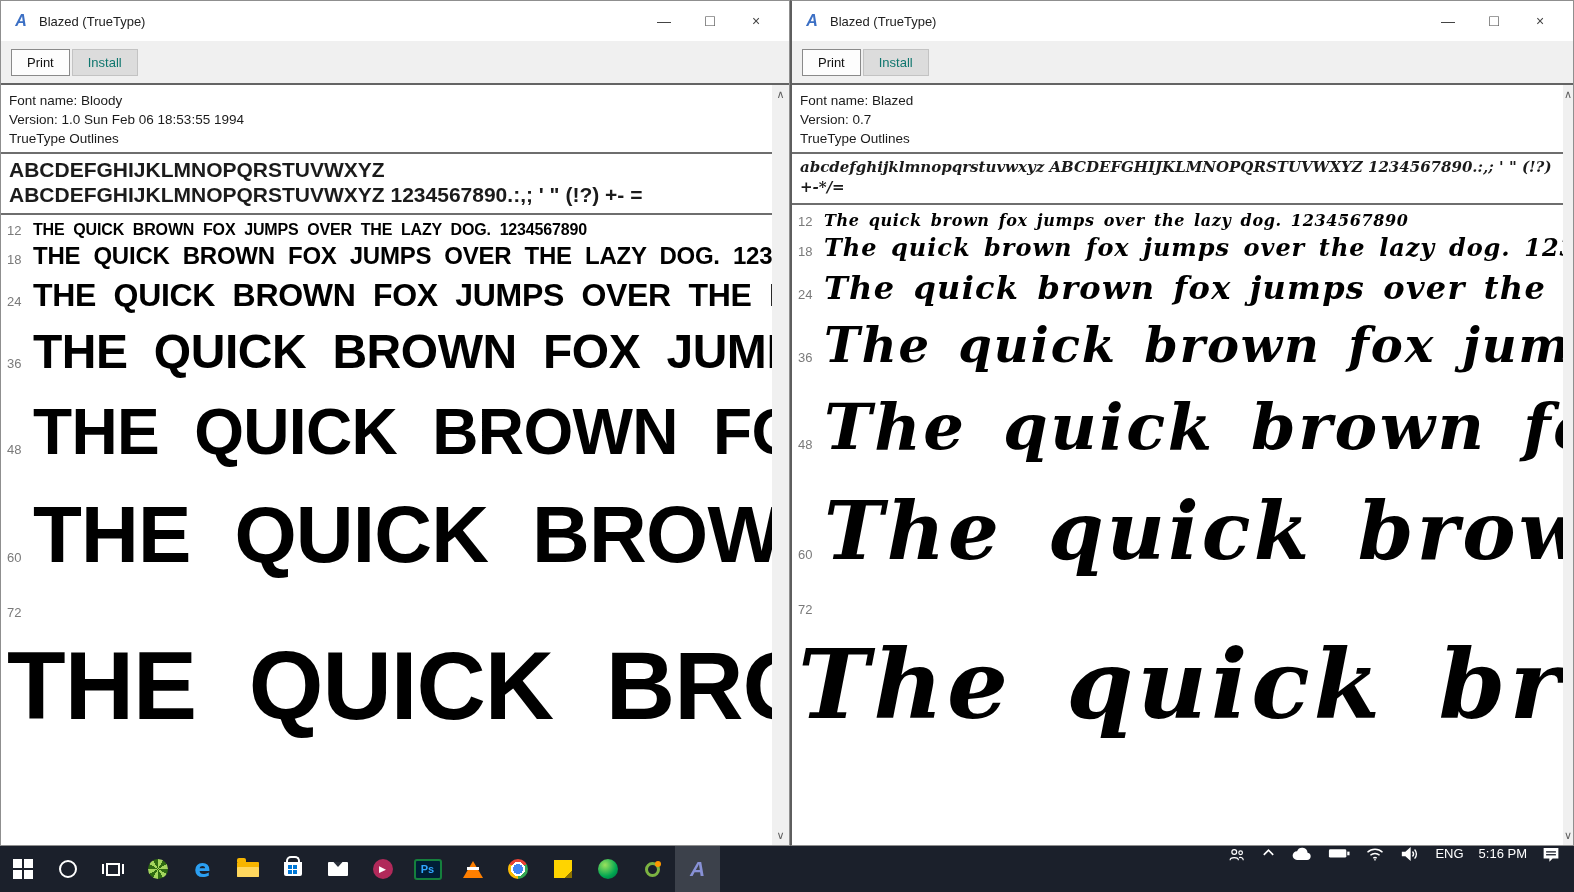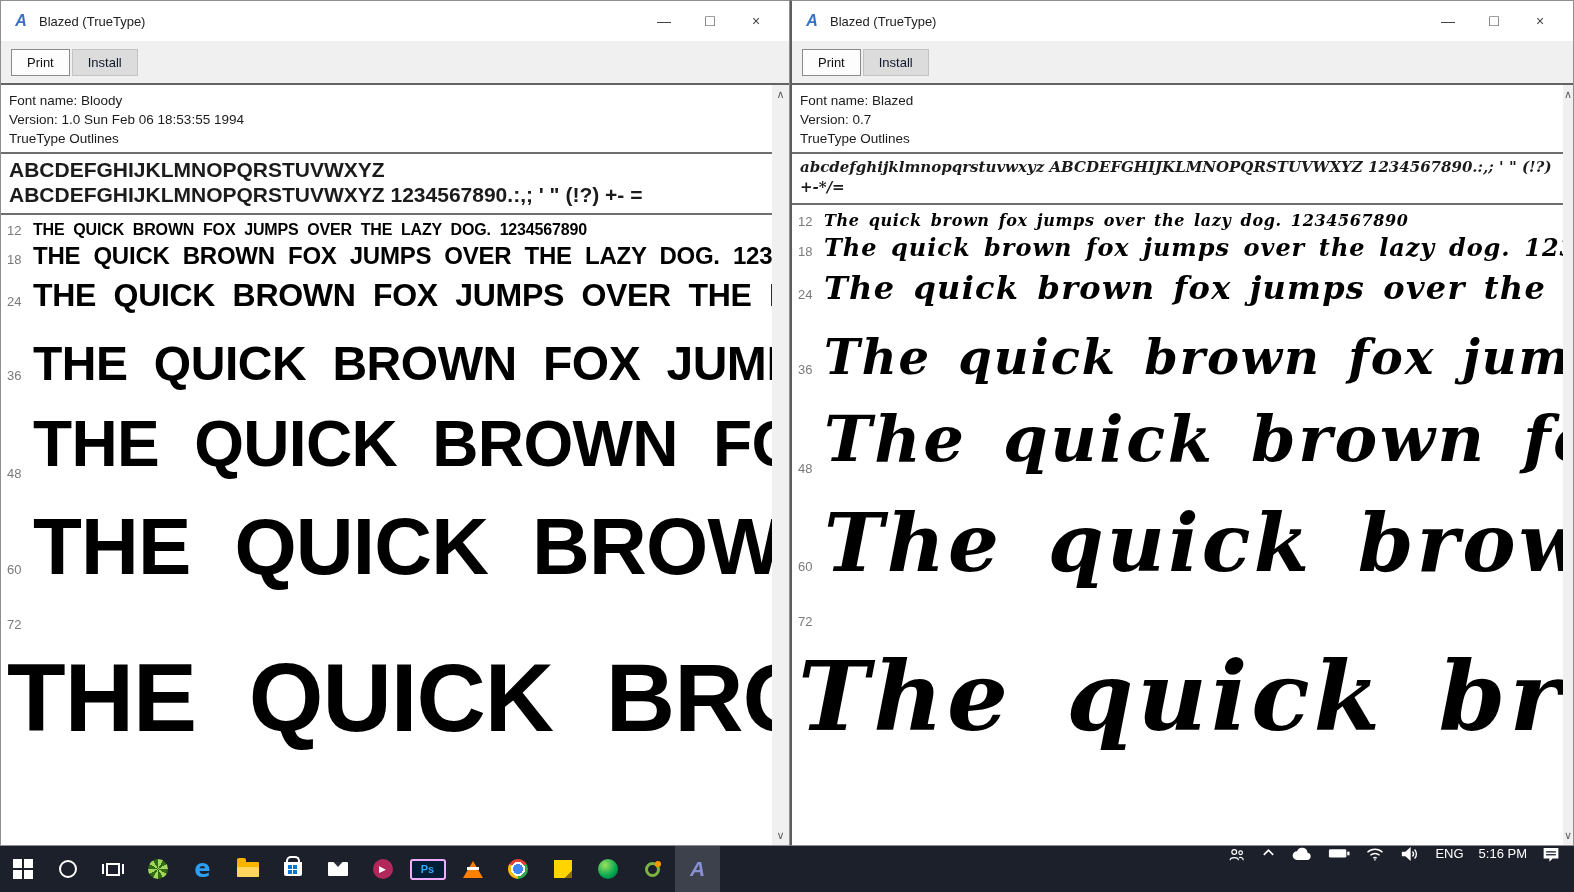--- a/index.html
+++ b/index.html
@@ -19,21 +19,21 @@
   .win-title{font-size:13px;color:#222;}
   .controls{margin-left:auto;display:flex;}
   .ctrl{width:46px;height:40px;display:flex;align-items:center;justify-content:center;
         font-size:14px;color:#444;cursor:default;}
   .ctrl.max{font-size:16px;}
 
   .toolbar{flex:0 0 44px;background:#f0f0f0;border-bottom:2px solid #646464;
            display:flex;align-items:center;padding:0 10px;gap:2px;}
   .btn{font-size:13px;padding:5px 15px;border:1px solid #8a8a8a;background:#fdfdfd;color:#111;
        font-family:"Liberation Sans",sans-serif;}
-  .btn.disabled{background:#dcdcdc;border-color:#c3c3c3;color:#0f172a;}
+  .btn.disabled{background:#dcdcdc;border-color:#c3c3c3;color:#0f766e;}
 
   .content{flex:1;display:flex;overflow:hidden;background:#fff;}
   .content-main{flex:1;overflow:hidden;}
   .scrollbar{flex:0 0 17px;background:#f0f0f0;display:flex;flex-direction:column;
              justify-content:space-between;align-items:center;}
   .win-right .scrollbar{flex:0 0 10px;overflow:hidden;}
   .scroll-arrow{color:#606060;font-size:11px;line-height:1;padding:4px 0;}
 
   .info{padding:6px 8px 4px;font-size:13.5px;line-height:19px;color:#1b1b1b;}
   .sep{border-top:2px solid #6e6e6e;}
@@ -46,31 +46,31 @@
 
   .samples{padding:6px 0 0 6px;overflow:hidden;}
   .row{display:flex;align-items:baseline;overflow:hidden;}
   .row .pt{flex:0 0 26px;font-size:13px;color:#7a7a7a;}
   .row .sample{white-space:nowrap;color:#000;}
   .bloody .sample{font-family:"Liberation Sans",sans-serif;font-weight:bold;text-transform:uppercase;
                   word-spacing:0.28em;letter-spacing:-0.01em;}
   .blazed .sample{font-family:"DejaVu Serif",serif;font-weight:bold;font-style:italic;
                   word-spacing:0.18em;letter-spacing:0.04em;}
   .s12{font-size:16px;}.s18{font-size:24px;margin-top:3px;}.s24{font-size:32px;margin-top:7px;}
-  .s36{font-size:48px;margin-top:22px;}.s48{font-size:64px;margin-top:16px;align-items:flex-end;}
+  .s36{font-size:48px;margin-top:10px;}.s48{font-size:64px;margin-top:16px;}
   .s60{font-size:80px;margin-top:20px;}.s72{font-size:96px;margin-top:24px;flex-direction:column;}
 
   
   .taskbar{position:absolute;left:0;top:846px;width:1574px;height:46px;background:#1b202b;
            display:flex;align-items:stretch;color:#fff;}
   .tb-icons{display:flex;}
   .tb-slot{width:45px;display:flex;align-items:center;justify-content:center;}
   .tb-slot.active{background:#3c414b;}
   .glyph-e{color:#2b9ff2;font-size:24px;font-weight:bold;font-family:"DejaVu Sans",sans-serif;}
-  .glyph-ps{width:36px;height:21px;background:#001e36;border:2px solid #f0abfc;border-radius:3px;
+  .glyph-ps{width:28px;height:21px;background:#001e36;border:2px solid #15803d;border-radius:3px;
             color:#31a8ff;font-size:11px;font-weight:bold;display:flex;align-items:center;justify-content:center;}
   .glyph-a{font-size:21px;font-weight:bold;font-style:italic;color:#8891d6;}
   .icon-start{display:grid;grid-template-columns:9px 9px;grid-template-rows:9px 9px;gap:2px;}
   .icon-start span{background:#fff;}
   .icon-cortana{width:18px;height:18px;border:2px solid #fff;border-radius:50%;}
   .icon-taskview{display:flex;align-items:center;gap:2px;}
   .icon-taskview .bar{width:2px;height:10px;background:#fff;}
   .icon-taskview .pane{width:14px;height:13px;border:2px solid #fff;}
   .icon-pinwheel{width:20px;height:20px;border-radius:50%;
       background:repeating-conic-gradient(#a4d65e 0 30deg,#2f6b12 30deg 60deg);}

